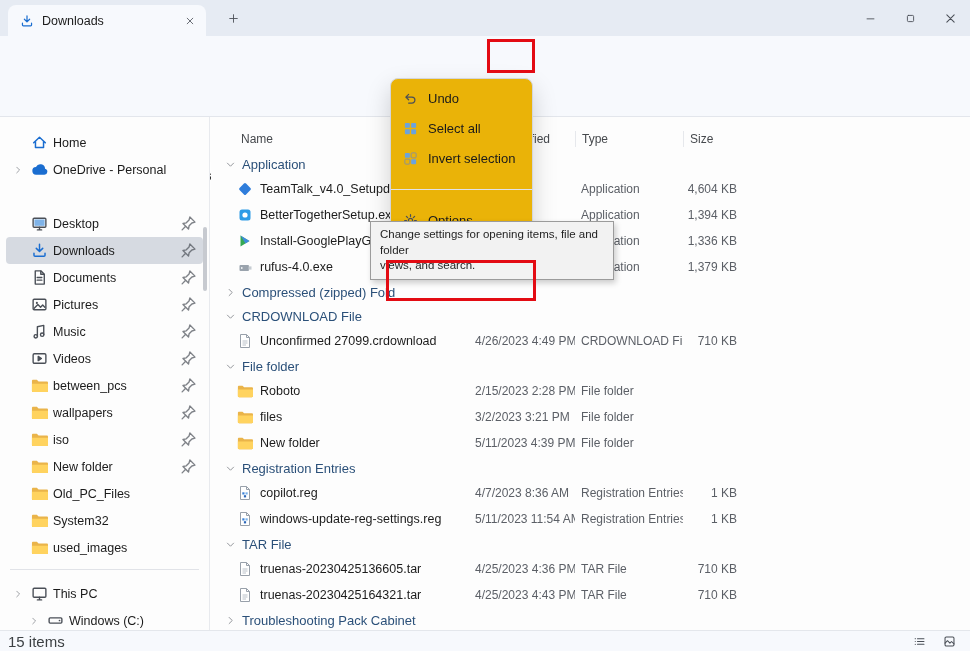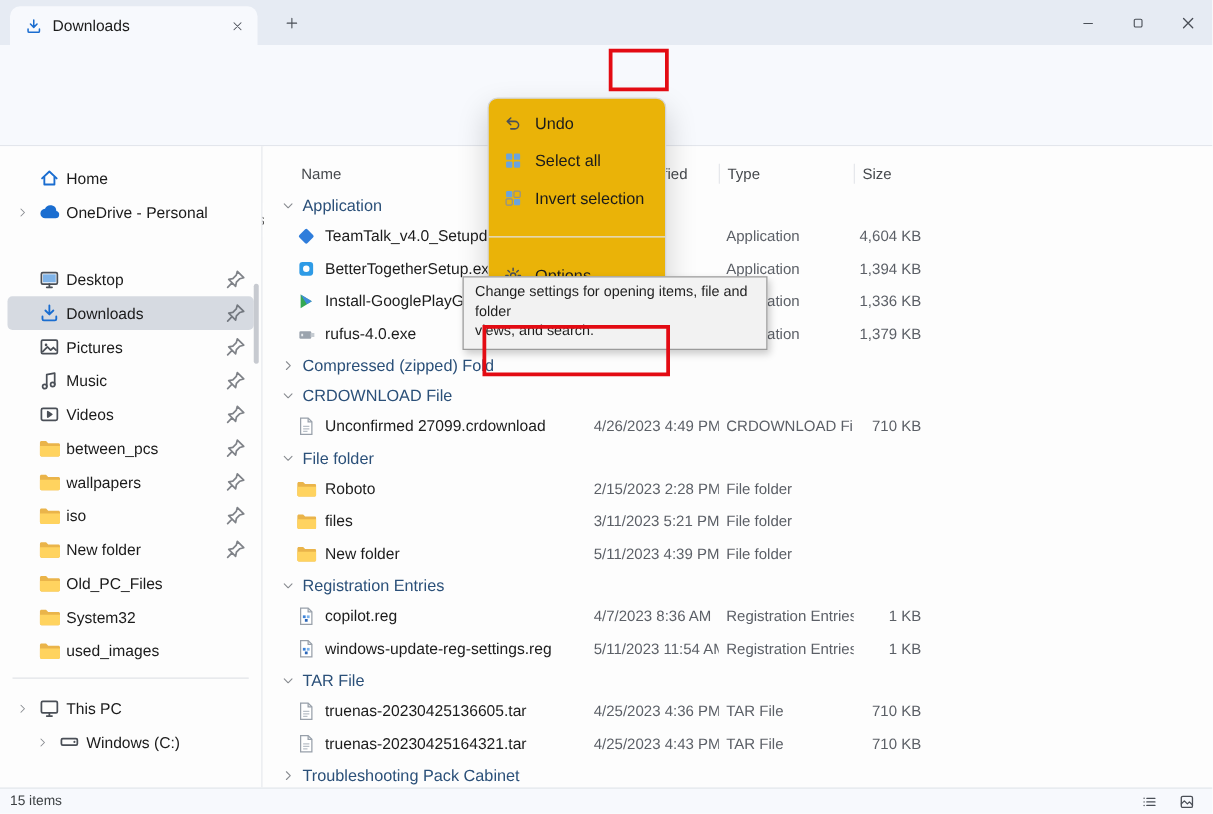--- a/index.html
+++ b/index.html
@@ -62,21 +62,21 @@
   .group-row{height:24px;display:flex;align-items:center;gap:6px;padding-left:14px;font-size:13px;color:#2b5079}
   .file-row{height:26px;display:flex;align-items:center;font-size:12.5px}
   .c{display:flex;align-items:center;overflow:hidden;white-space:nowrap}
   .c.name{width:258px;padding-left:26px;gap:7px;color:#1c1c1c}
   .c.date{width:106px;padding-left:6px}
   .c.type{width:108px;padding-left:6px}
   .c.size{width:62px;justify-content:flex-end;padding-right:8px}
   .c.date,.c.type,.c.size{font-size:12px;color:#5b5f66}
 
   
-  .statusbar{position:absolute;left:0;top:630px;width:970px;height:21px;background:#f7f9fd;border-top:1px solid #e4e7ec;display:flex;align-items:center;padding:0 8px;font-size:11px;color:#3c4043;z-index:15}
+  .statusbar{position:absolute;left:0;top:630px;width:970px;height:21px;background:#f7f9fd;border-top:1px solid #e4e7ec;display:flex;align-items:center;padding:0 8px;font-size:15px;color:#3c4043;z-index:15}
   .view-toggles{margin-left:auto;display:flex;gap:8px;padding-right:2px}
   .vt{width:22px;height:17px;display:flex;align-items:center;justify-content:center;border-radius:3px}
 
   
   .menu{position:absolute;left:390px;top:78px;width:143px;background:#eab308;border:1px solid #d4d6da;border-radius:8px;box-shadow:0 10px 24px rgba(0,0,0,.18);padding:4px 0 6px;z-index:20}
   .menu-item{height:30px;display:flex;align-items:center;gap:10px;padding:0 8px 0 12px;font-size:13px;color:#1b1b1b}
   .menu-item .icon{width:15px;height:15px}
   .menu-gap{height:32px;display:flex;align-items:center}
   .menu-sep{height:1px;background:#e2e2e6;width:100%}
   .tooltip{position:absolute;left:370px;top:221px;width:244px;background:#f2f2f2;border:1px solid #9b9b9b;padding:5px 9px;font-size:11.5px;line-height:1.35;color:#1f1f1f;z-index:30;box-shadow:2px 3px 6px rgba(0,0,0,.2)}
@@ -360,20 +360,35 @@
       <span class="icon sb-pin">
           <svg viewBox="0 0 16 16" fill="none" stroke="#4a4f57" stroke-width="1.3" stroke-linecap="round" stroke-linejoin="round">
             <path d="M9.3 1.9l4.8 4.8-2.9.8-2.6 2.6-.6 3.1-5.2-5.2 3.1-.6L8.5 4.8zM5.1 10.9L2 14"></path>
           </svg>
         </span>
     </div>
       <div class="sb-item">
       <span class="sb-chevron"></span>
       <span class="icon ">
           <svg viewBox="0 0 16 16" fill="none" stroke="#4a4f57" stroke-width="1.3" stroke-linecap="round" stroke-linejoin="round">
+            <path d="M4 1.8h5.5L12.5 5v9.2H4z"></path>
+            <path d="M9.2 2v3h3M5.8 8h4.4M5.8 10.5h4.4"></path>
+          </svg>
+        </span>
+      <span class="sb-label">Documents</span>
+      <span class="icon sb-pin">
+          <svg viewBox="0 0 16 16" fill="none" stroke="#4a4f57" stroke-width="1.3" stroke-linecap="round" stroke-linejoin="round">
+            <path d="M9.3 1.9l4.8 4.8-2.9.8-2.6 2.6-.6 3.1-5.2-5.2 3.1-.6L8.5 4.8zM5.1 10.9L2 14"></path>
+          </svg>
+        </span>
+    </div>
+      <div class="sb-item">
+      <span class="sb-chevron"></span>
+      <span class="icon ">
+          <svg viewBox="0 0 16 16" fill="none" stroke="#4a4f57" stroke-width="1.3" stroke-linecap="round" stroke-linejoin="round">
             <rect x="2" y="3" width="12" height="10" rx="1"></rect>
             <circle cx="5.5" cy="6.5" r="1" fill="#4a4f57" stroke="none"></circle>
             <path d="M3 11.5l3.5-3.5 2.5 2.5 2-2 2 2"></path>
           </svg>
         </span>
       <span class="sb-label">Pictures</span>
       <span class="icon sb-pin">
           <svg viewBox="0 0 16 16" fill="none" stroke="#4a4f57" stroke-width="1.3" stroke-linecap="round" stroke-linejoin="round">
             <path d="M9.3 1.9l4.8 4.8-2.9.8-2.6 2.6-.6 3.1-5.2-5.2 3.1-.6L8.5 4.8zM5.1 10.9L2 14"></path>
           </svg>
@@ -678,21 +693,21 @@
       <div class="file-row">
         <span class="c name">
           <span class="icon ">
             <svg viewBox="0 0 18 14">
               <path d="M1 2.3C1 1.6 1.6 1 2.3 1h3.9l1.8 1.8h8.7c.7 0 1.3.6 1.3 1.3v8.6c0 .7-.6 1.3-1.3 1.3H2.3C1.6 14 1 13.4 1 12.7z" fill="#eab44a"></path>
               <path d="M1 5.2h17v7.5c0 .7-.6 1.3-1.3 1.3H2.3C1.6 14 1 13.4 1 12.7z" fill="#ffd35f"></path>
             </svg>
           </span>
           <span>files</span>
         </span>
-        <span class="c date">3/11/2023 5:21 PM</span>
+        <span class="c date">3/2/2023 3:21 PM</span>
         <span class="c type">File folder</span>
         <span class="c size"></span>
       </div>
       <div class="file-row">
         <span class="c name">
           <span class="icon ">
             <svg viewBox="0 0 18 14">
               <path d="M1 2.3C1 1.6 1.6 1 2.3 1h3.9l1.8 1.8h8.7c.7 0 1.3.6 1.3 1.3v8.6c0 .7-.6 1.3-1.3 1.3H2.3C1.6 14 1 13.4 1 12.7z" fill="#eab44a"></path>
               <path d="M1 5.2h17v7.5c0 .7-.6 1.3-1.3 1.3H2.3C1.6 14 1 13.4 1 12.7z" fill="#ffd35f"></path>
             </svg>

